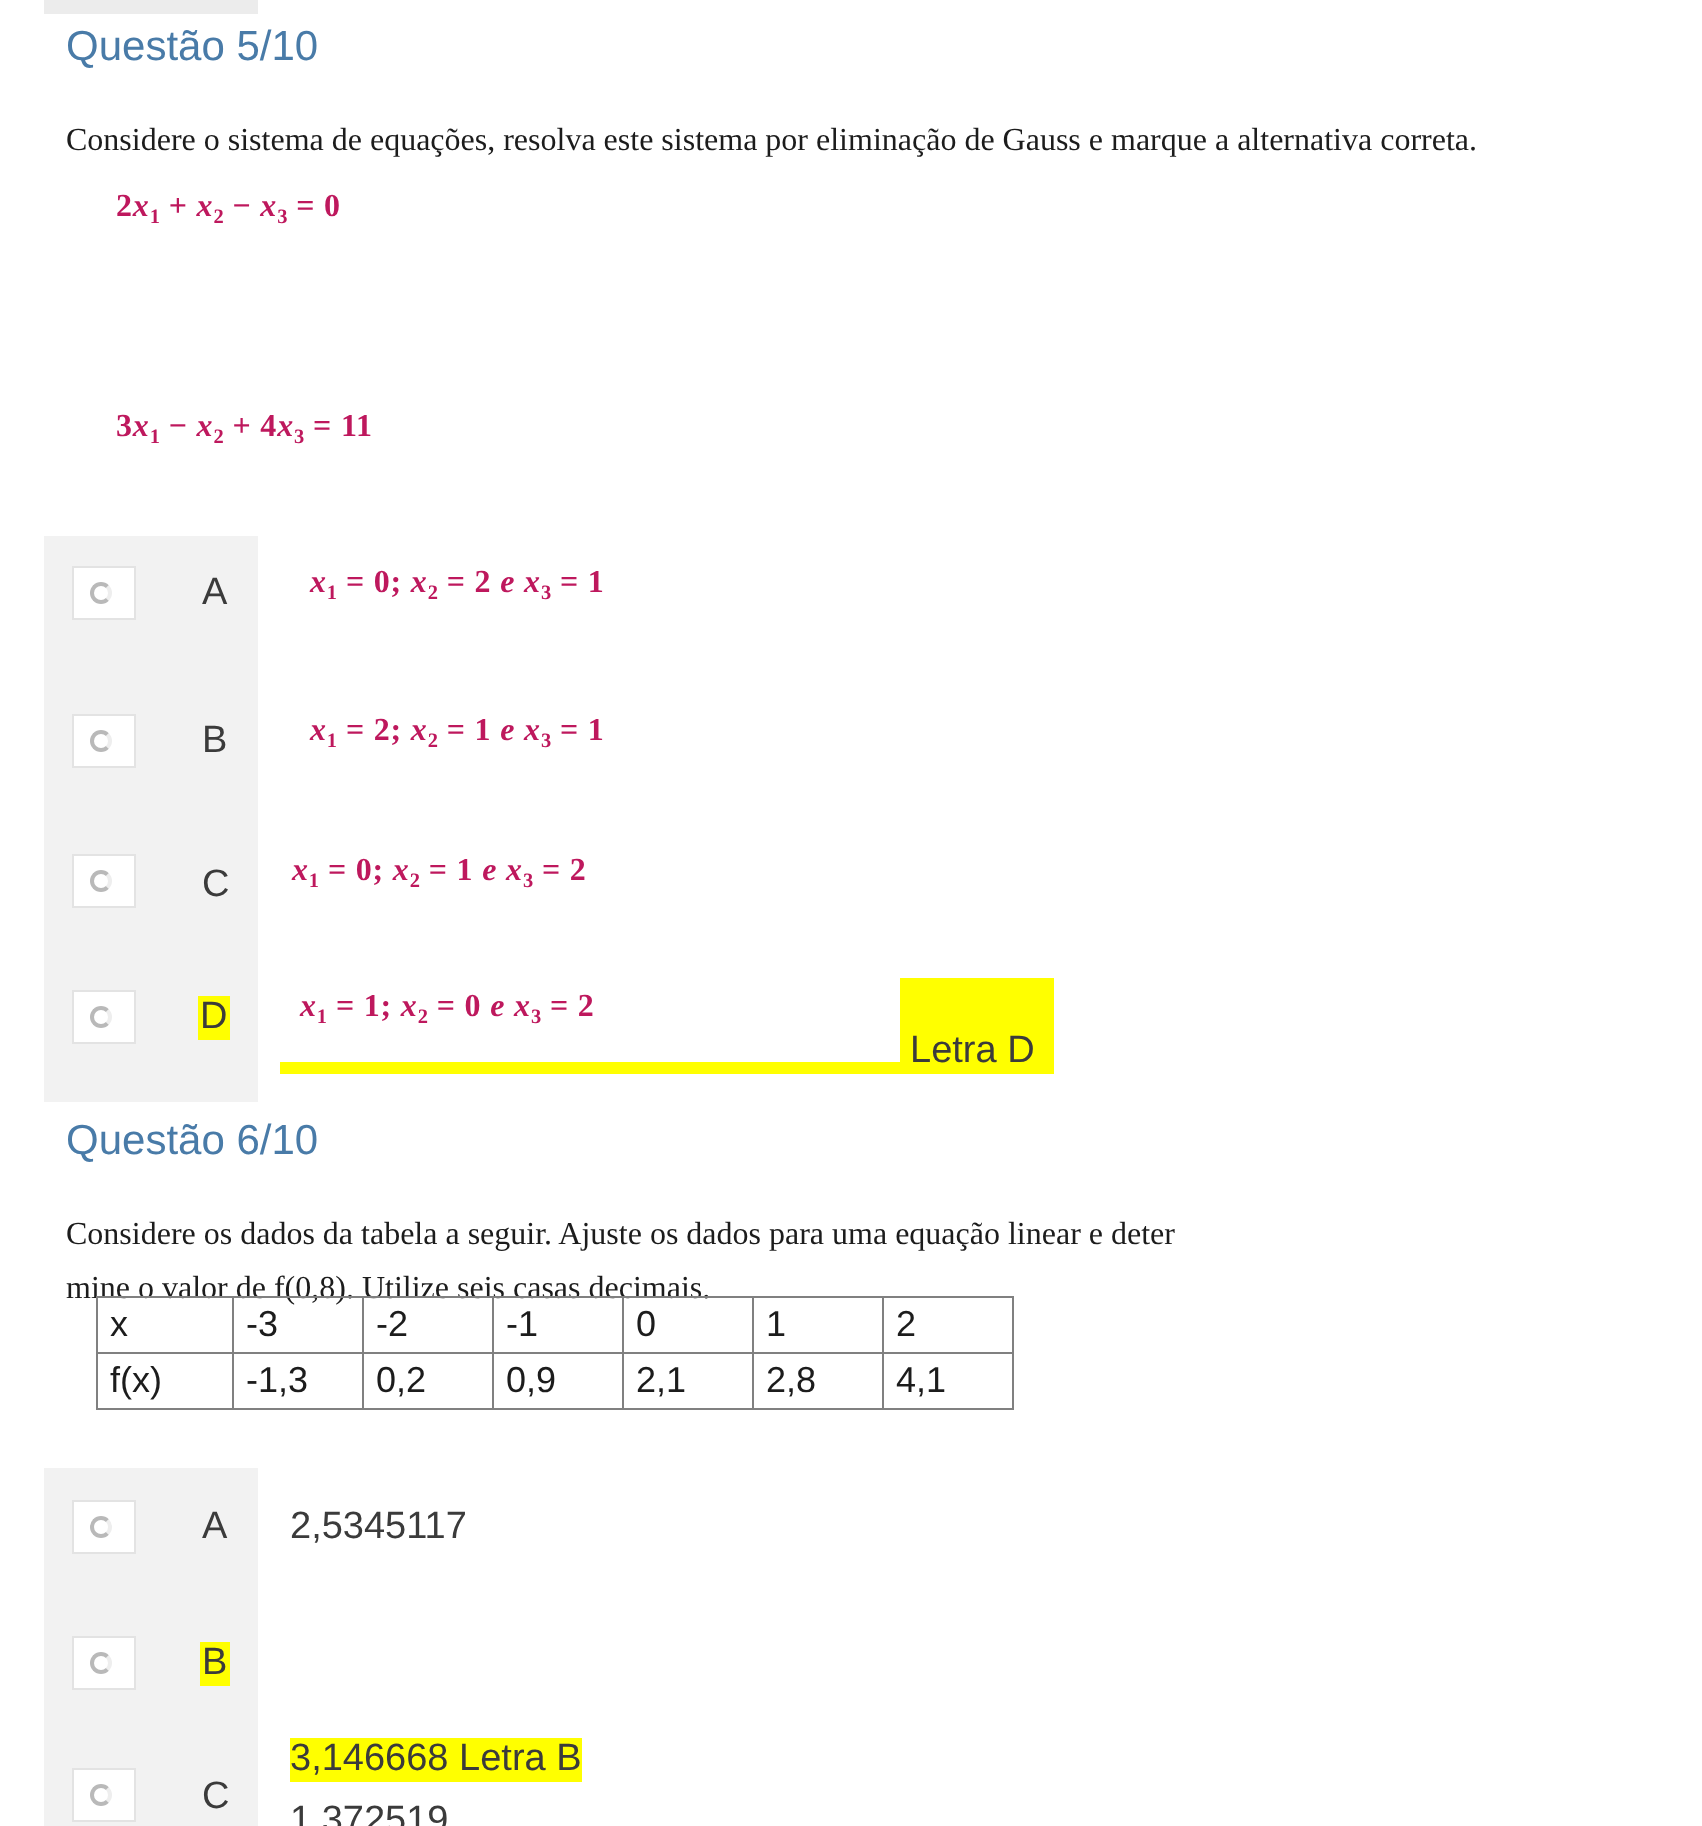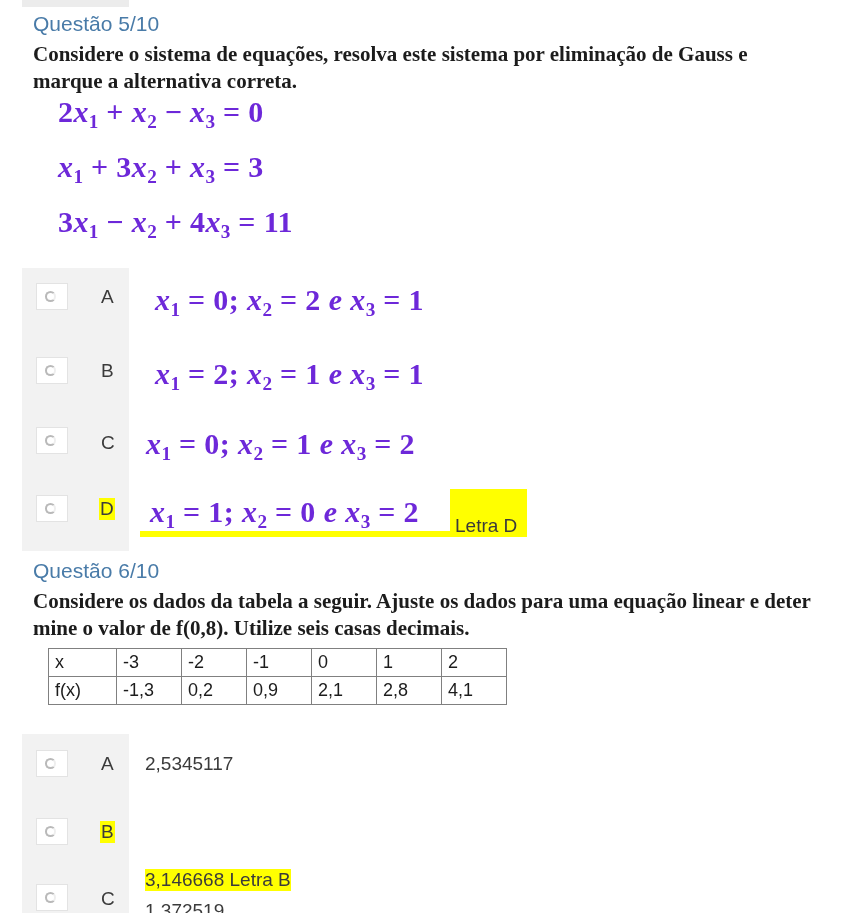--- a/index.html
+++ b/index.html
@@ -48,30 +48,31 @@
     font-size: 21px;
     font-weight: 400;
     letter-spacing: 0px;
     white-space: nowrap;
   }
 
   .q-body {
     position: absolute;
     color: #1c1c1c;
     font-family: "Liberation Serif", serif;
-    font-size: 21px;
+    font-size: 16px;
     line-height: 27px;
-    font-weight: 700;
+    font-weight: 400;
+    margin-top: 16px;
   }
 
   .equation {
     position: absolute;
-    color: #6d28d9;
+    color: #be185d;
     font-family: "Liberation Serif", serif;
-    font-size: 30px;
+    font-size: 16px;
     font-style: italic;
     font-weight: 700;
     white-space: nowrap;
     letter-spacing: 0.4px;
   }
   .equation .num, .equation .op {
     font-style: normal;
   }
   .equation sub {
     font-size: 0.64em;
@@ -174,26 +175,20 @@
 
   <div class="q-body" style="left:33px; top:41px; width:720px;">Considere o sistema de equações, resolva este sistema por eliminação de Gauss e marque a alternativa correta.</div>
 
   <div class="equation" style="left:58px; top:95px;">
     <span class="num">2</span><span class="e-it">x</span><sub>1</sub>
     <span class="op">+</span> <span class="e-it">x</span><sub>2</sub>
     <span class="op">−</span> <span class="e-it">x</span><sub>3</sub>
     <span class="op">=</span> <span class="num">0</span>
   </div>
 
-  <div class="equation" style="left:58px; top:150px;">
-    <span class="e-it">x</span><sub>1</sub>
-    <span class="op">+</span> <span class="num">3</span><span class="e-it">x</span><sub>2</sub>
-    <span class="op">+</span> <span class="e-it">x</span><sub>3</sub>
-    <span class="op">=</span> <span class="num">3</span>
-  </div>
 
   <div class="equation" style="left:58px; top:205px;">
     <span class="num">3</span><span class="e-it">x</span><sub>1</sub>
     <span class="op">−</span> <span class="e-it">x</span><sub>2</sub>
     <span class="op">+</span> <span class="num">4</span><span class="e-it">x</span><sub>3</sub>
     <span class="op">=</span> <span class="num">11</span>
   </div>
 
   <div class="opt-gutter" style="top:268px; height:283px;"></div>
 

